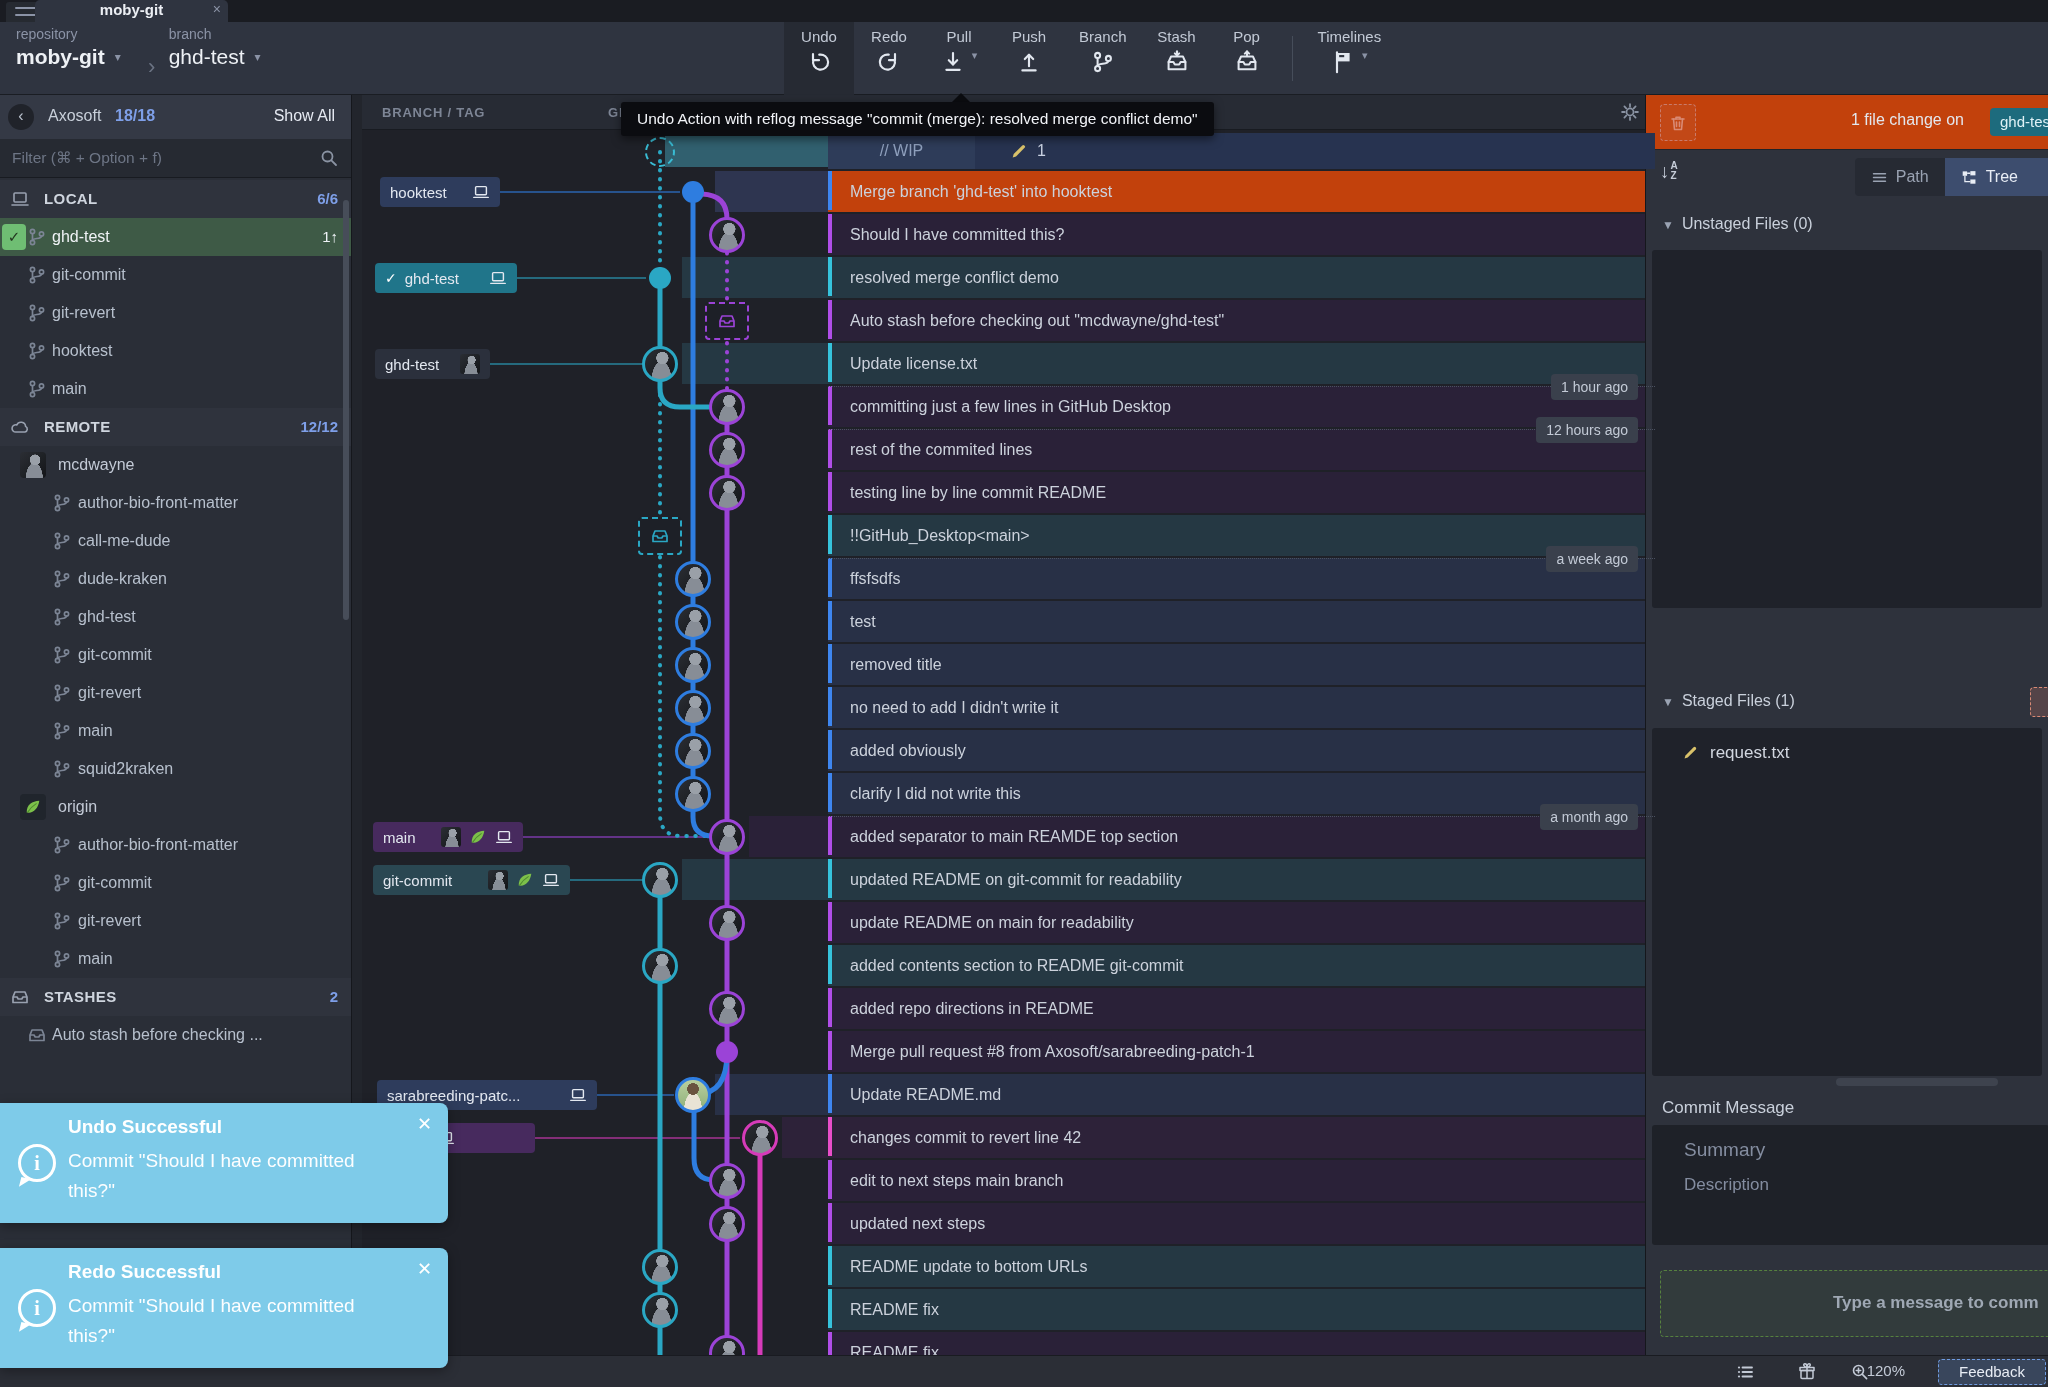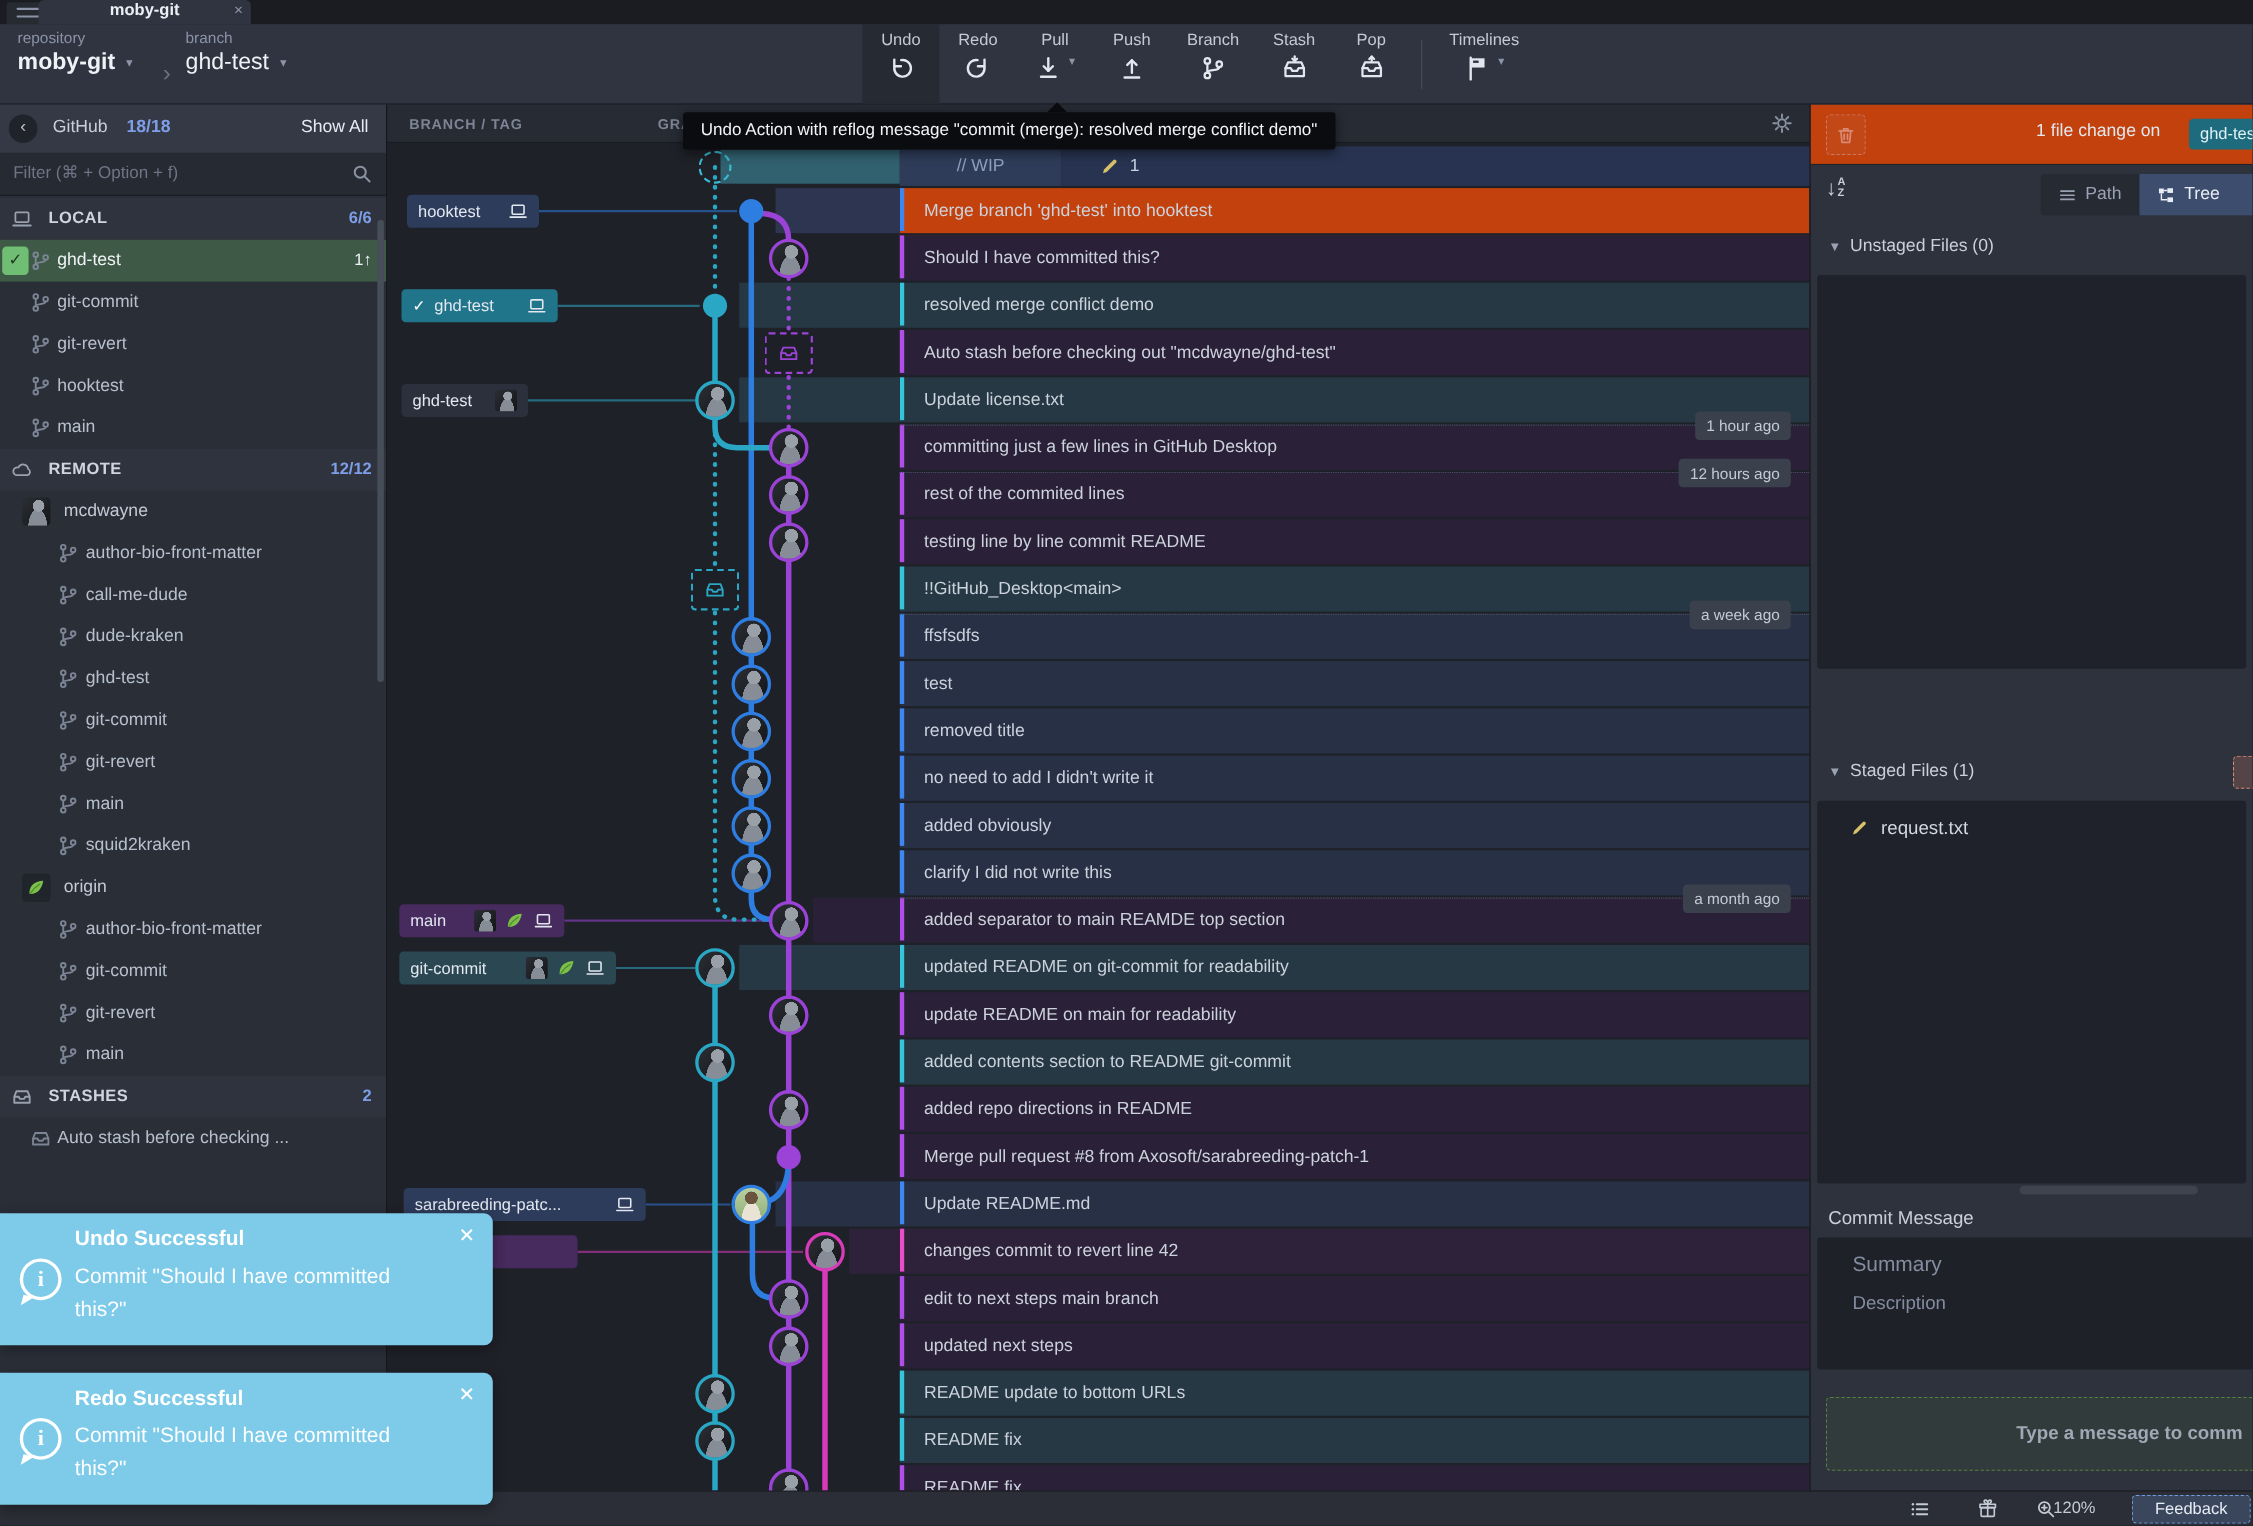--- a/index.html
+++ b/index.html
@@ -67,21 +67,21 @@
       linear-gradient(135deg,#2b2e34,#131518); }
   .avatar-leaf { background:#20252c; display:flex; align-items:center; justify-content:center; }
   .avatar-leaf svg { width:18px; height:18px; }
   .avatar-woman { background:
       radial-gradient(circle at 50% 30%, #6a5440 0 22%, rgba(0,0,0,0) 23%),
       radial-gradient(ellipse at 50% 105%, #e9e3d5 0 42%, rgba(0,0,0,0) 43%),
       linear-gradient(#b9cf9f,#8fb07a); }
   .side-scroll { position:absolute; right:2px; top:105px; width:6px; height:420px; border-radius:3px; background:#474d59; }
 
   
-  .graph-pane { position:absolute; top:95px; left:352px; width:1293px; height:1260px; background:#1f2128; overflow:hidden; }
+  .graph-pane { position:absolute; top:95px; left:362px; width:1293px; height:1260px; background:#1f2128; overflow:hidden; }
   .graph-header { position:absolute; top:0; left:0; width:100%; height:35px; background:#272b34; border-bottom:1px solid #181b21; }
   .col-hdr { position:absolute; top:10px; font-size:13px; font-weight:bold; letter-spacing:.8px; color:#7d8595; }
   .gear-btn { position:absolute; right:14px; top:6px; width:22px; height:22px; color:#8a93a3; cursor:pointer; }
   .grow { position:absolute; left:466px; width:827px; height:43px; border-bottom:2px solid #1f2128; }
   .grow .msg { position:absolute; left:22px; top:0; line-height:41px; font-size:16px; color:#ccd2dc; white-space:nowrap; }
   .grow .bar { position:absolute; left:0; top:0; bottom:2px; width:4px; }
   .gext { position:absolute; height:41px; }
   .gnode { position:absolute; z-index:4; cursor:pointer; }
   .gnode.avatar { width:36px; height:36px; border-radius:50%; border-style:solid; border-width:3.5px; }
   .gnode.dot { width:22px; height:22px; border-radius:50%; }
@@ -359,21 +359,21 @@
             </svg>
             <span class="tb-caret">▾</span>
           </div>
         </div>
       </div>
   </div>
 
   <div class="sidebar">
     <div class="side-head">
       <div class="back-circle">‹</div>
-      <span class="viewing-lbl">GitHub</span>
+      <span class="viewing-lbl">Axosoft</span>
       <span class="viewing-count">18/18</span>
       <span class="show-all">Show All</span>
     </div>
     <div class="side-filter">
       <input type="text" placeholder="Filter (⌘ + Option + f)" style="">
       <svg class="filter-search" viewBox="0 0 20 20">
           <use href="#sym-search"></use>
         </svg>
     </div>
     <div class="side-list" id="side-list">

